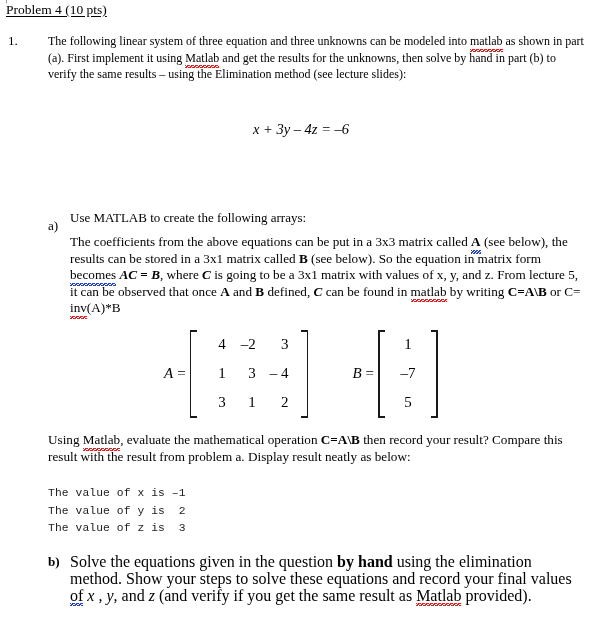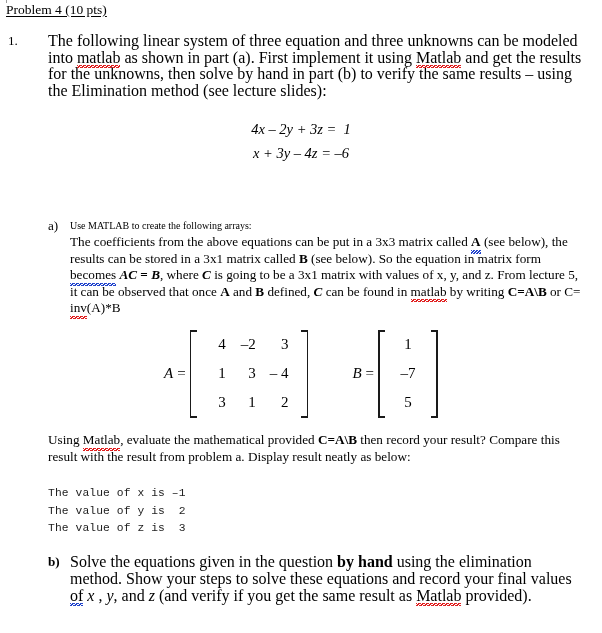--- a/index.html
+++ b/index.html
@@ -44,21 +44,21 @@
     top: 33px;
     font-size: 13.2px;
     line-height: 16.5px;
   }
 
   .intro-para {
     position: absolute;
     left: 48px;
     top: 33px;
     width: 536px;
-    font-size: 16px;
+    font-size: 12px;
     line-height: 16.5px;
     text-align: left;
   }
 
   
   .equations {
     position: absolute;
     left: 0;
     top: 117px;
     width: 602px;
@@ -76,22 +76,22 @@
   .part-a-label {
     position: absolute;
     left: 48px;
     top: 218px;
     font-size: 13.2px;
     line-height: 16.5px;
   }
   .part-a-head {
     position: absolute;
     left: 70px;
-    top: 218px;
-    font-size: 10px;
+    top: 210px;
+    font-size: 13px;
     line-height: 16.5px;
     white-space: nowrap;
   }
   .part-a-body {
     position: absolute;
     left: 70px;
     top: 234px;
     width: 514px;
     font-size: 13.2px;
     line-height: 16.5px;
@@ -284,21 +284,20 @@
 
   <div class="top-tick"></div>
 
   <div class="doc-title">Problem 4 (10 pts)</div>
 
   <div class="item-number">1.</div>
 
   <div class="intro-para"><span>The following linear system of three equation and three unknowns can be modeled into </span><span class="sp-red">matlab</span><span> as shown in part (a). First implement it using </span><span class="sp-red">Matlab</span><span> and get the results for the unknowns, then solve by hand in part (b) to verify the same results – using the Elimination method (see lecture slides):</span></div>
 
   <div class="equations">
-    <div class="eq">4x – 2y + 3z =  1</div>
     <div class="eq">x + 3y – 4z = –6</div>
   </div>
 
   <div class="part-a-label">a)</div>
   <div class="part-a-head">Use MATLAB to create the following arrays:</div>
 
   <div class="part-a-body"><span>The coefficients from the above equations can be put in a 3x3 matrix called </span><span class="b sp-blue-dbl">A</span><span> (see below), the results can be stored in a 3x1 matrix called </span><span class="b">B</span><span> (see below). So the equation in matrix form </span><span class="sp-blue">becomes</span><span> </span><span class="bi">AC</span><span class="b"> = </span><span class="bi">B</span><span>, where </span><span class="bi">C</span><span> is going to be a 3x1 matrix with values of x, y, and z. From lecture 5, it can be observed that once </span><span class="b">A</span><span> and </span><span class="b">B</span><span> defined, </span><span class="bi">C</span><span> can be found in </span><span class="sp-red">matlab</span><span> by writing </span><span class="b">C=A\B</span><span> or C=</span><span class="sp-red">inv</span><span>(A)*B</span></div>
 
   <div class="matrix-row">
 
@@ -339,21 +338,21 @@
         </div>
         <div class="mrow">
           <div class="mcell">5</div>
         </div>
       </div>
       <span class="bracket bracket-r"></span>
     </div>
 
   </div>
 
-  <div class="using-para"><span>Using </span><span class="sp-red">Matlab</span><span>, evaluate the mathematical provided </span><span class="b">C=A\B</span><span> then record your result? Compare this result with the result from problem a. Display result neatly as below:</span></div>
+  <div class="using-para"><span>Using </span><span class="sp-red">Matlab</span><span>, evaluate the mathematical operation </span><span class="b">C=A\B</span><span> then record your result? Compare this result with the result from problem a. Display result neatly as below:</span></div>
 
   <div class="console-out"><div>The value of x is –1</div><div>The value of y is  2</div><div>The value of z is  3</div></div>
 
   <div class="part-b-label">b)</div>
 
   <div class="part-b-body"><span>Solve the equations given in the question </span><span class="b">by hand</span><span> using the elimination method. Show your steps to solve these equations and record your final values </span><span class="sp-blue">of</span><span> </span><span class="i">x</span><span> , </span><span class="i">y</span><span>, and </span><span class="i">z</span><span> (and verify if you get the same result as </span><span class="sp-red">Matlab</span><span> provided).</span></div>
 
 </div>
 
 </body></html>

